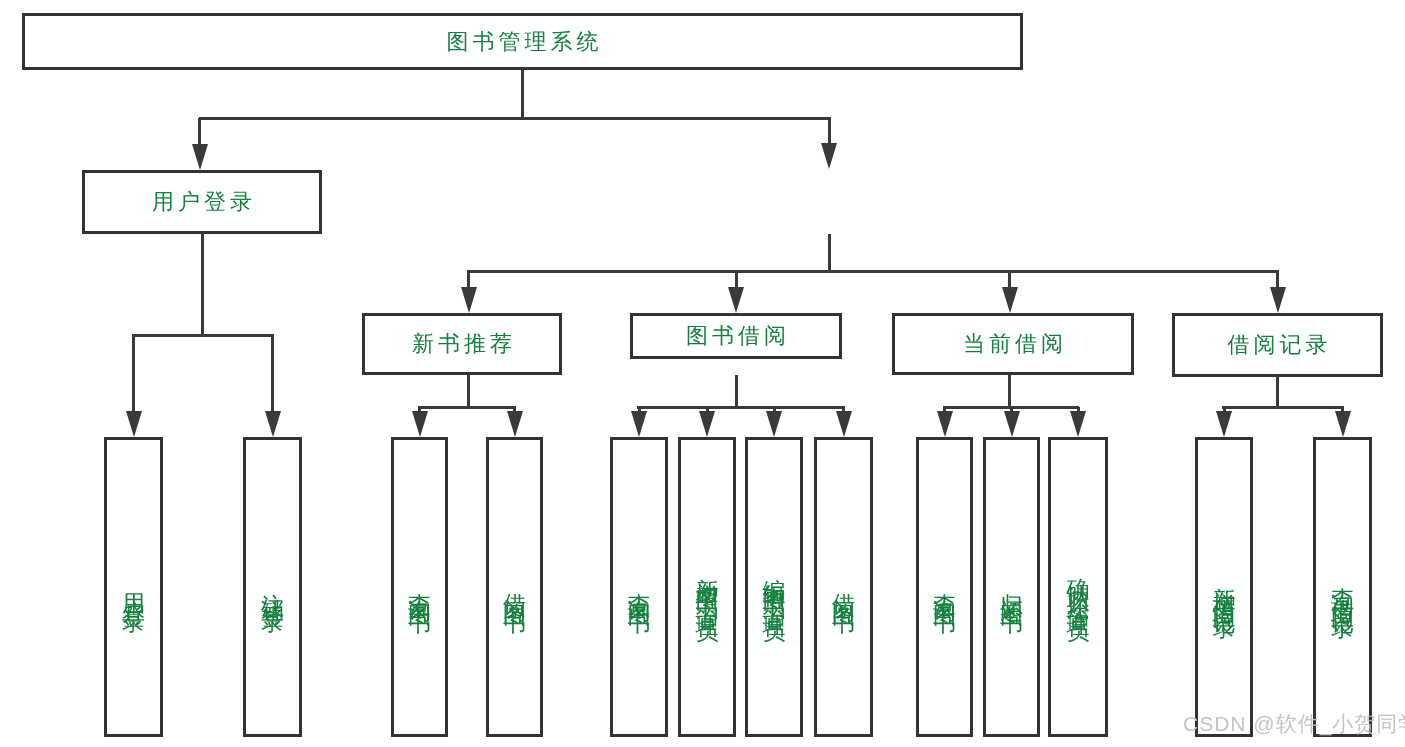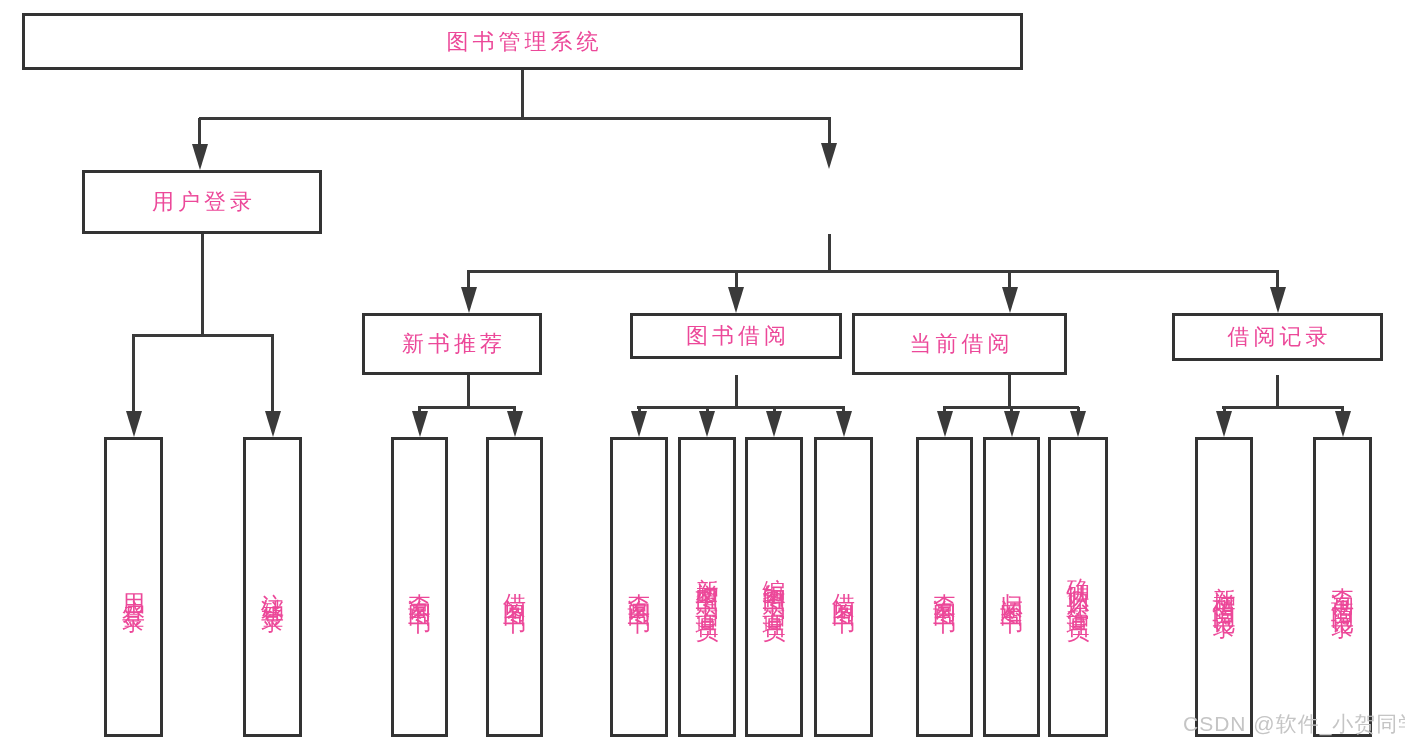--- a/index.html
+++ b/index.html
@@ -8,21 +8,21 @@
     width:1405px;height:747px;
     background:#ffffff;
     font-family:"Liberation Sans","DejaVu Sans",sans-serif;
     overflow:hidden;
   }
   .node{
     position:absolute;
     box-sizing:border-box;
     border:3px solid #333333;
     background:#ffffff;
-    color:#ec4899;
+    color:#15803d;
     display:flex;
     align-items:center;
     justify-content:center;
   }
   .node.h{
     font-size:22px;
     letter-spacing:4px;
     padding-left:4px; 
     white-space:nowrap;
   }
@@ -56,24 +56,24 @@
 </style>
 </head>
 <body>
 
 <div class="canvas">
 
   <div class="node h" style="left:22px;top:13px;width:1001px;height:57px;">图书管理系统</div>
 
   <div class="node h" style="left:82px;top:170px;width:240px;height:64px;">用户登录</div>
 
-  <div class="node h" style="left:362px;top:313px;width:180px;height:62px;">新书推荐</div>
+  <div class="node h" style="left:362px;top:313px;width:200px;height:62px;">新书推荐</div>
   <div class="node h" style="left:630px;top:313px;width:212px;height:46px;">图书借阅</div>
-  <div class="node h" style="left:852px;top:313px;width:215px;height:62px;">当前借阅</div>
-  <div class="node h" style="left:1172px;top:313px;width:211px;height:48px;">借阅记录</div>
+  <div class="node h" style="left:892px;top:313px;width:242px;height:62px;">当前借阅</div>
+  <div class="node h" style="left:1172px;top:313px;width:211px;height:64px;">借阅记录</div>
 
   <div class="node v" style="left:104px;top:437px;width:59px;height:300px;">用户登录</div>
   <div class="node v" style="left:243px;top:437px;width:59px;height:300px;">注销登录</div>
 
   <div class="node v" style="left:391px;top:437px;width:57px;height:300px;">查询图书</div>
   <div class="node v" style="left:486px;top:437px;width:57px;height:300px;">借阅图书</div>
 
   <div class="node v" style="left:610px;top:437px;width:58px;height:300px;">查询图书</div>
   <div class="node v" style="left:678px;top:437px;width:58px;height:300px;">新增图书（管理员）</div>
   <div class="node v" style="left:745px;top:437px;width:58px;height:300px;">编辑图书（管理员）</div>

